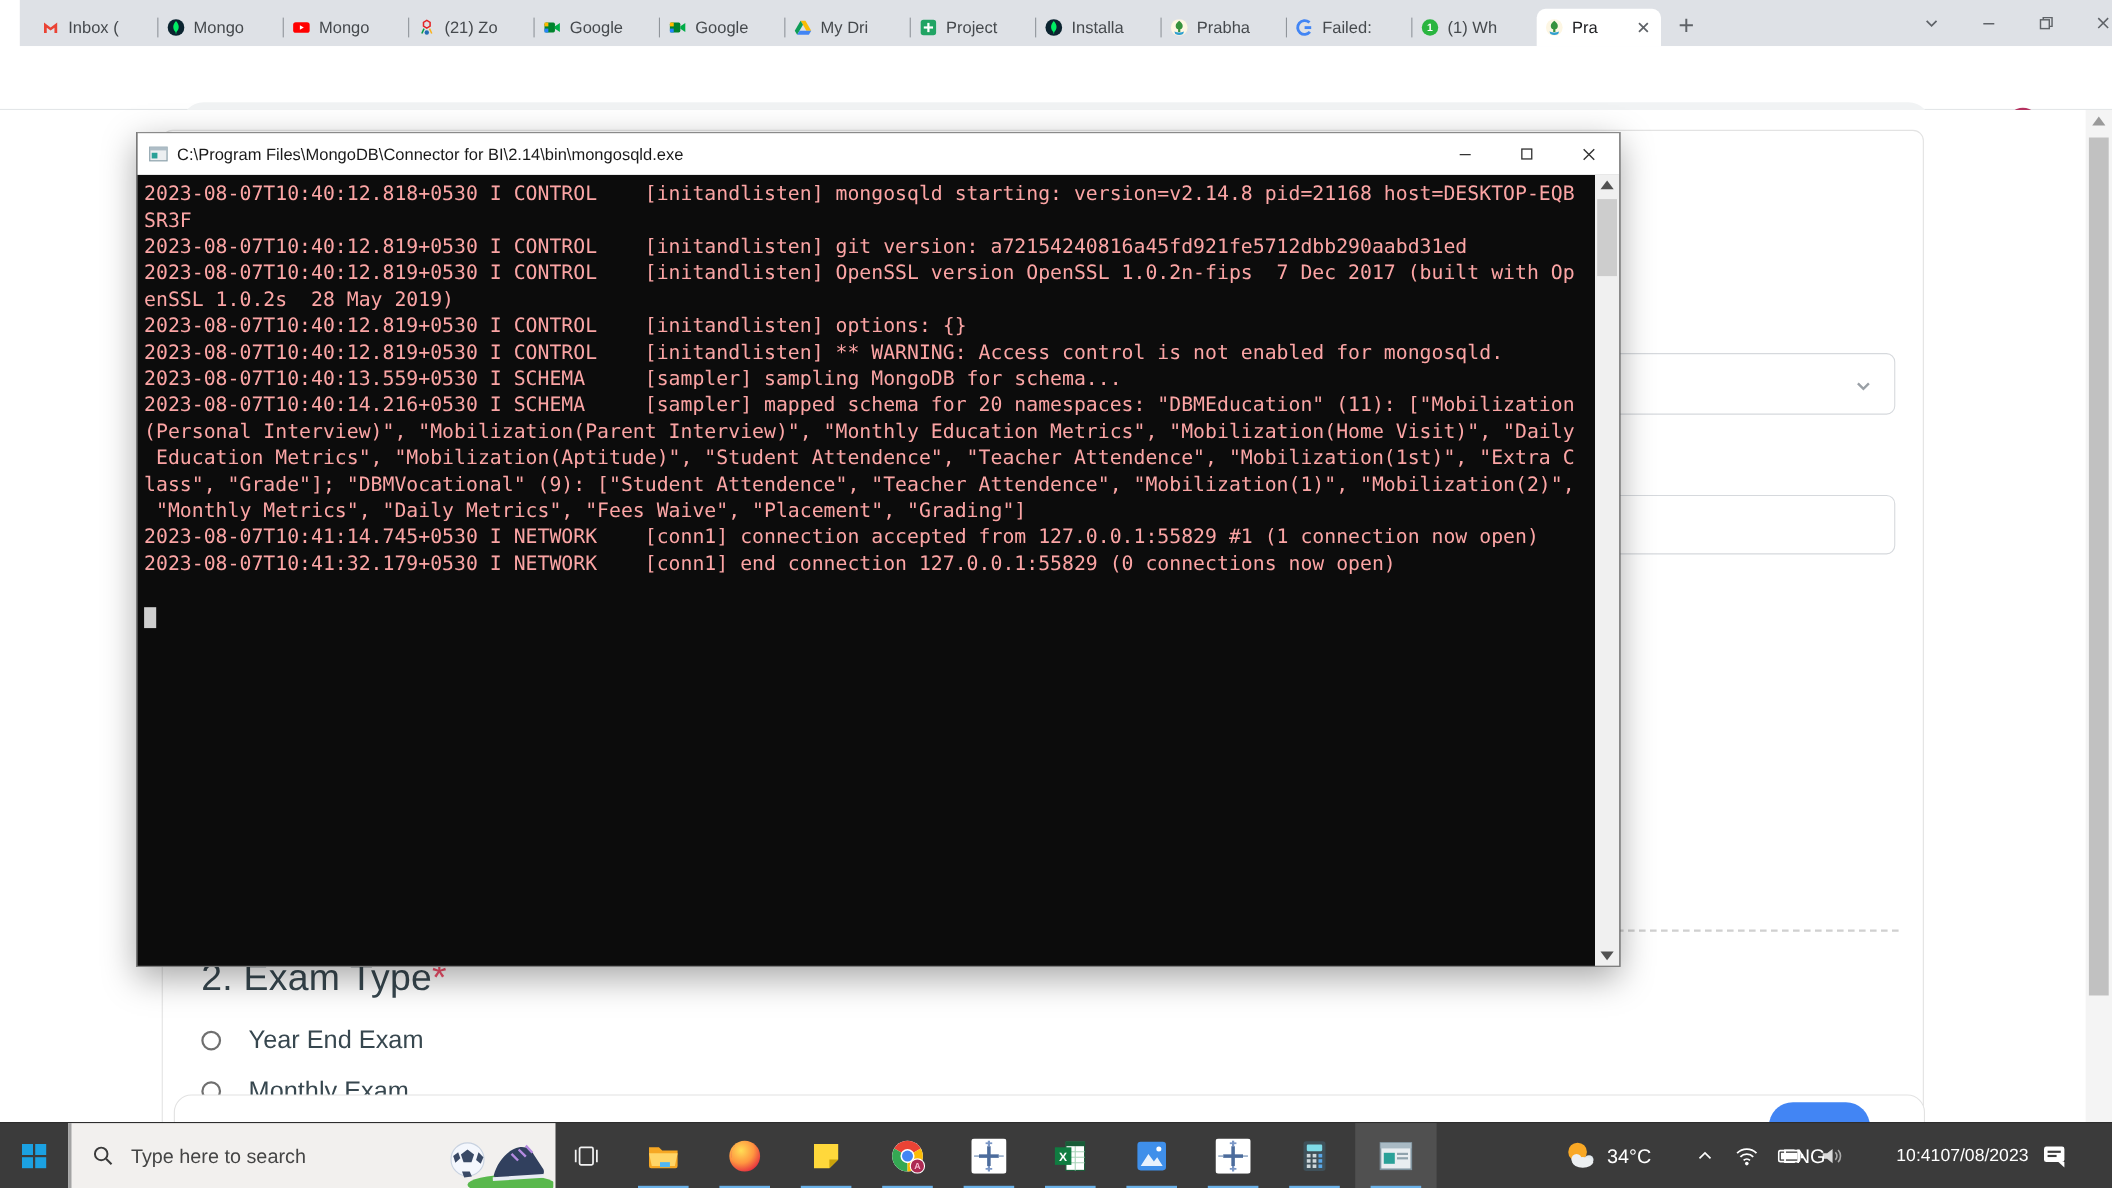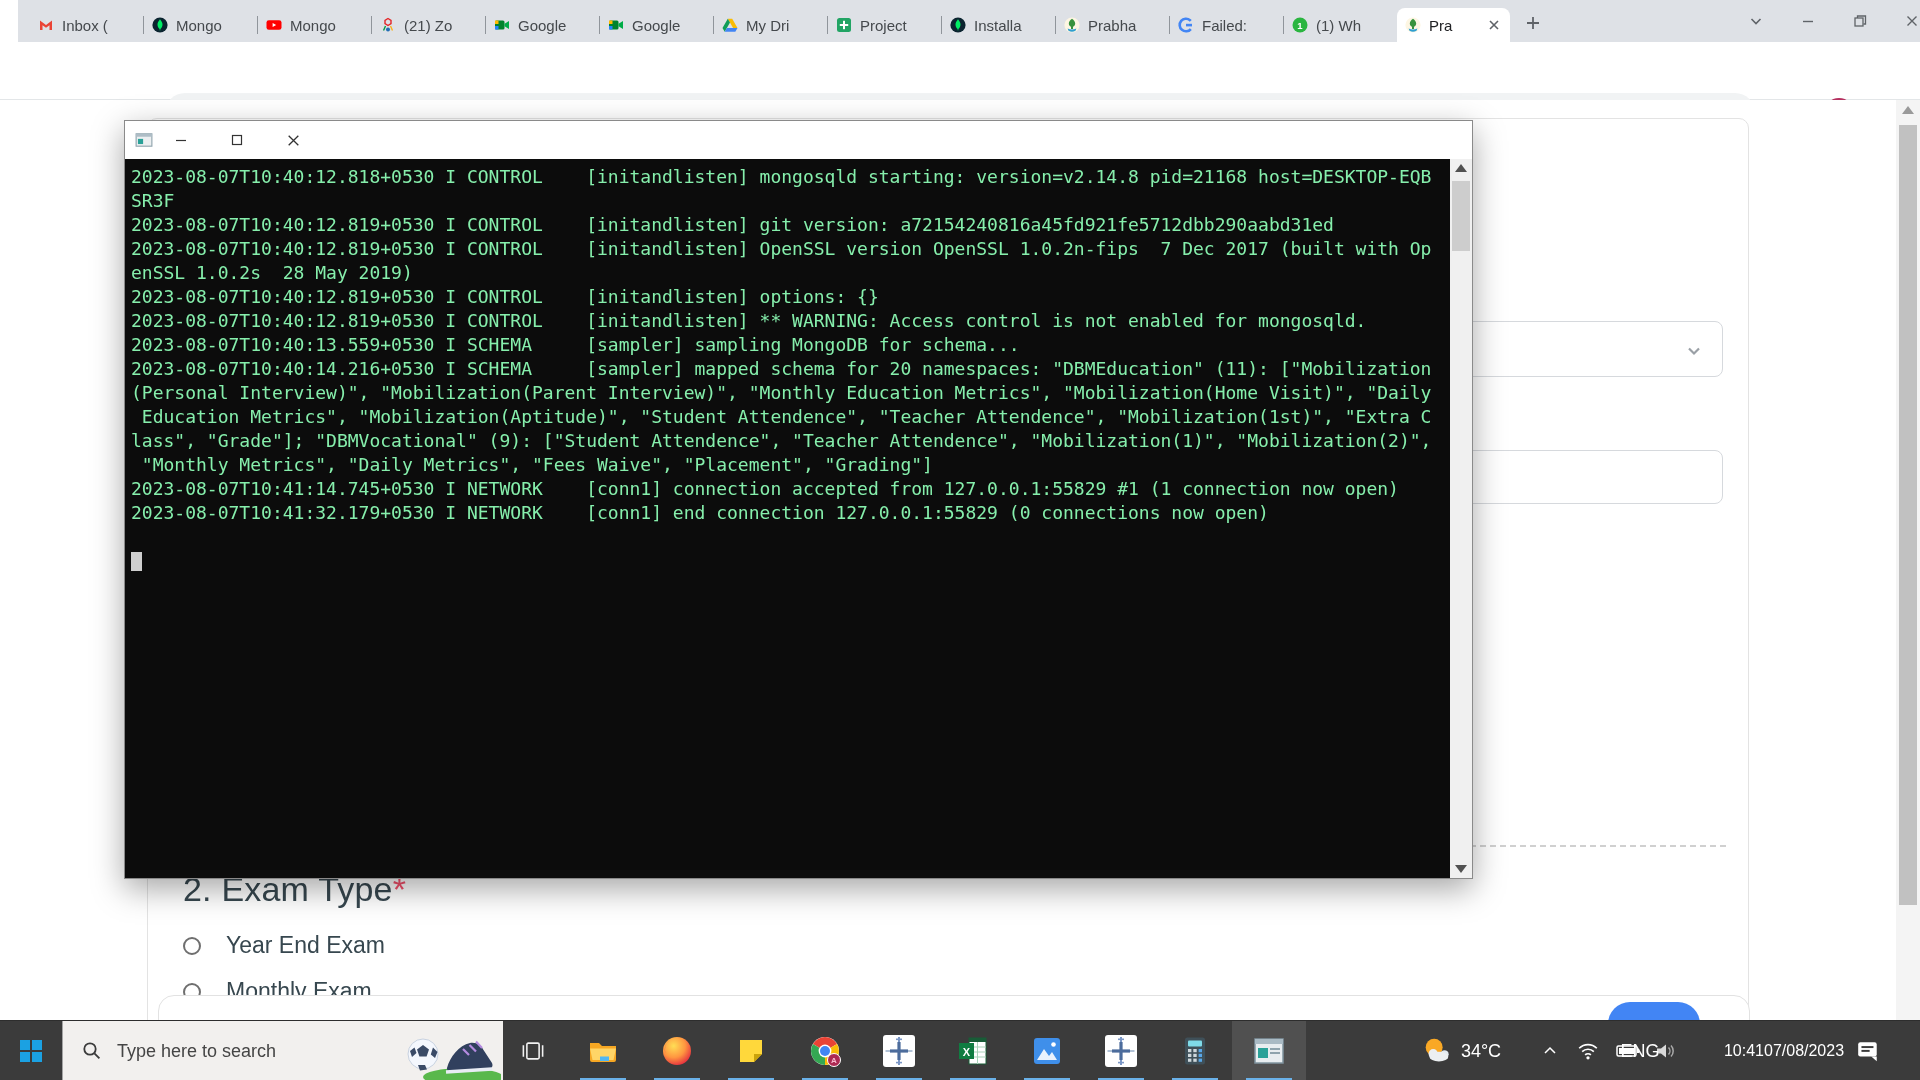--- a/index.html
+++ b/index.html
@@ -50,31 +50,31 @@
   
   .conwin{position:absolute;left:124px;top:120px;width:1349px;height:759px;background:#0c0c0c;
           border:1px solid #8a8a8a;box-sizing:border-box;box-shadow:0 10px 30px rgba(0,0,0,.35);z-index:50;}
   .contitle{position:absolute;left:0;top:0;width:100%;height:38px;background:#fff;display:flex;align-items:center;box-sizing:border-box;}
   .conicon{width:18px;height:18px;margin-left:10px;flex:none;}
   .conicon svg{width:18px;height:18px;display:block;}
   .context{margin-left:8px;font-size:15px;color:#1a1a1a;white-space:nowrap;overflow:hidden;flex:1;}
   .conctl{display:flex;height:38px;}
   .conbtn{width:56px;height:38px;display:flex;align-items:center;justify-content:center;}
   .conbody{position:absolute;left:0;top:38px;right:22px;bottom:0;overflow:hidden;padding:6px 0 0 6px;}
-  .cline{white-space:pre;font-family:"DejaVu Sans Mono",monospace;font-size:18px;line-height:24px;color:#86efac;}
+  .cline{white-space:pre;font-family:"DejaVu Sans Mono",monospace;font-size:18px;line-height:24px;color:#fca5a5;}
   .ccursor{width:11px;height:19px;background:#cfcfcf;margin:27px 0 0 0;}
   .conscroll{position:absolute;right:0;top:38px;width:22px;bottom:0;background:#f0f0f0;}
   .sarrow{position:absolute;left:5px;width:0;height:0;border-left:6px solid transparent;border-right:6px solid transparent;}
   .sarrow.up{top:5px;border-bottom:8px solid #515151;}
   .sarrow.dn{bottom:5px;border-top:8px solid #515151;}
   .cthumb{position:absolute;left:2px;top:22px;width:18px;height:70px;background:#cdcdcd;}
   
   .taskbar{position:absolute;left:0;top:1020px;width:1920px;height:60px;background:#3b3b3b;z-index:100;border-top:1px solid #2d2d2d;box-sizing:border-box;}
   .tb-start{position:absolute;left:0;top:0;width:62px;height:60px;display:flex;align-items:center;justify-content:center;}
-  .tb-search{position:absolute;left:62px;top:0;width:440px;height:60px;background:#f2f0ee;display:flex;align-items:center;overflow:hidden;border-left:1px solid #a3a3a3;}
+  .tb-search{position:absolute;left:62px;top:0;width:440px;height:60px;background:#f2f0ee;display:flex;align-items:center;overflow:hidden;border-left:3px solid #a3a3a3;}
   .tb-search .mag{margin-left:18px;width:22px;height:22px;flex:none;}
   .tb-search .ph{margin-left:14px;font-size:18px;color:#454545;white-space:nowrap;}
   .tb-search .art{position:absolute;right:2px;bottom:0;width:104px;height:54px;}
   .tb-taskview{position:absolute;left:502px;top:0;width:62px;height:60px;display:flex;align-items:center;justify-content:center;}
   .tb-apps{position:absolute;left:566px;top:0;height:60px;display:flex;}
   .tb-app{position:relative;width:74px;height:60px;display:flex;align-items:center;justify-content:center;}
   .tb-app.active{background:#505050;}
   .tb-ic{width:32px;height:32px;display:block;}
   .tb-ic svg{width:32px;height:32px;display:block;}
   .tb-underline{position:absolute;left:14px;bottom:0;width:46px;height:3px;background:#6ab1e8;}
@@ -357,20 +357,21 @@
 
   <div class="conwin">
     <div class="contitle">
       <span class="conicon">
         <svg viewBox="0 0 16 16">
             <rect x="1" y="2.5" width="14" height="11" fill="#eceff1" stroke="#8fa3ad" stroke-width="1"></rect>
             <rect x="1" y="2.5" width="14" height="2.6" fill="#aebdc6"></rect>
             <rect x="2.6" y="7" width="4.6" height="4.6" fill="#2aa198"></rect>
           </svg>
       </span>
+      <span class="context">C:\Program Files\MongoDB\Connector for BI\2.14\bin\mongosqld.exe</span>
       <div class="conctl">
         <div class="conbtn">
           <svg width="14" height="14" viewBox="0 0 14 14">
               <path d="M2 7.5h10" stroke="#333" stroke-width="1.2"></path>
             </svg>
         </div>
         <div class="conbtn">
           <svg width="14" height="14" viewBox="0 0 14 14">
               <rect x="2.5" y="2.5" width="9" height="9" fill="none" stroke="#333" stroke-width="1.2"></rect>
             </svg>

